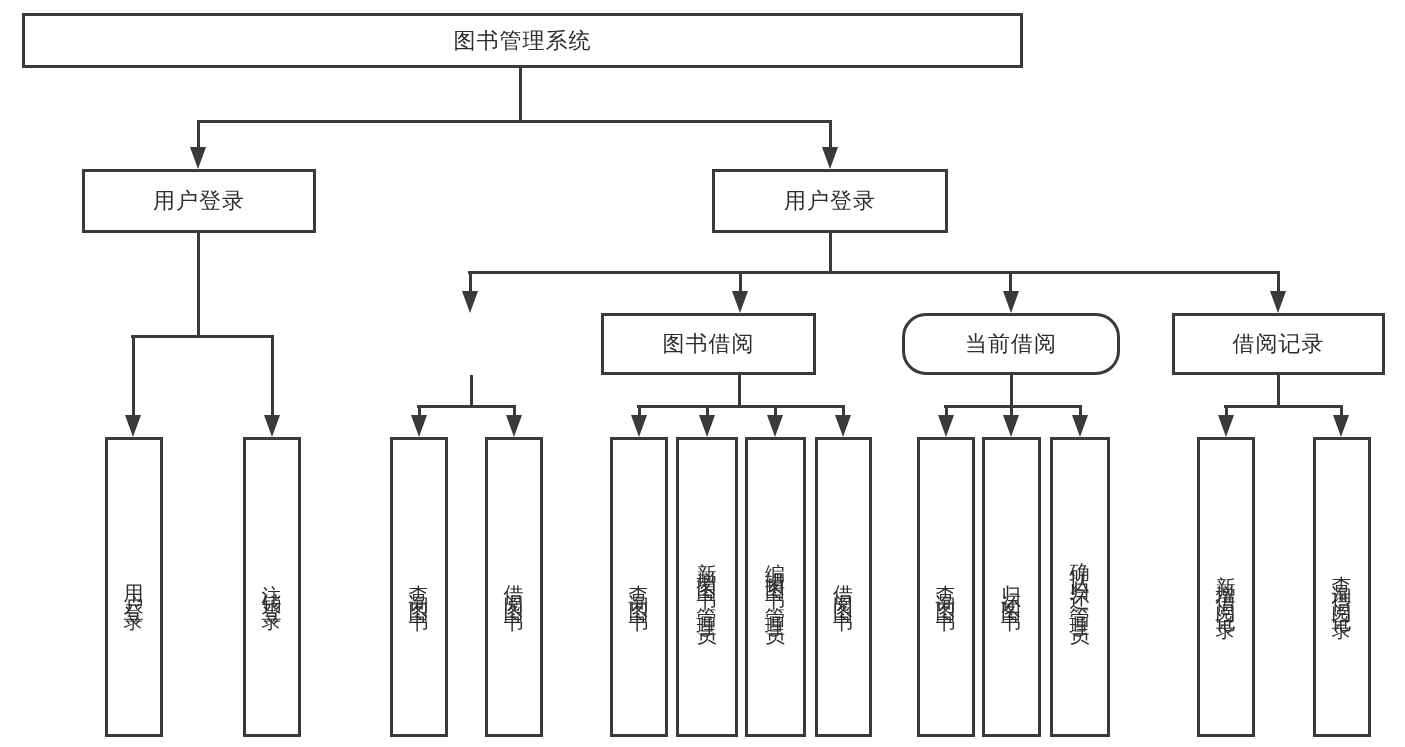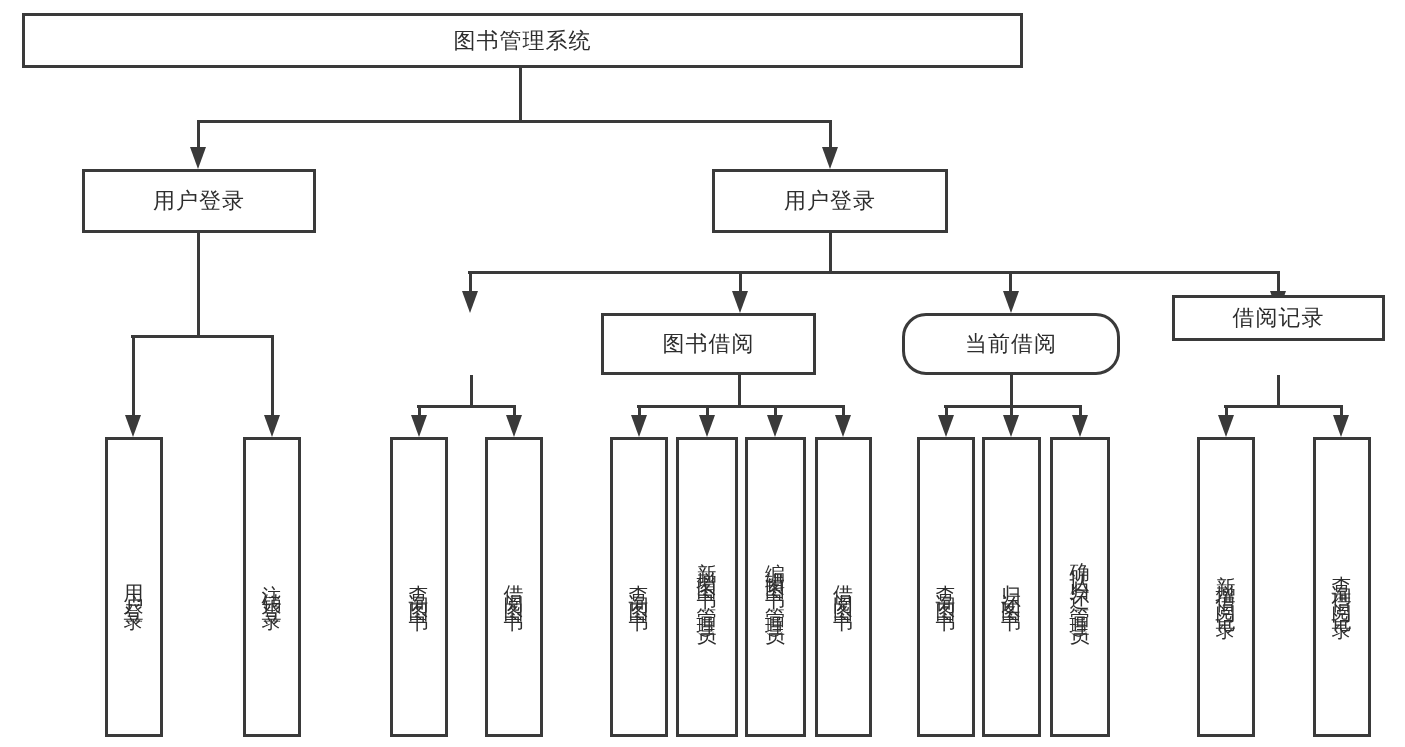--- a/index.html
+++ b/index.html
@@ -21,21 +21,21 @@
       border-left:8px solid transparent;border-right:8px solid transparent;
       border-top:22px solid var(--line,#3a3a3a);}
 
   
   #b-root   {left:22px;  top:13px;  width:1001px;height:55px;text-align:center;}
   #b-login  {left:82px;  top:169px; width:234px; height:64px;}
   #b-mgmt   {left:712px; top:169px; width:236px; height:64px;}
   #b-rec    {left:362px; top:313px; width:218px; height:62px;}
   #b-borrow {left:601px; top:313px; width:215px; height:62px;text-align:right;}
   #b-current{left:902px; top:313px; width:218px; height:62px;border-radius:24px;}
-  #b-records{left:1172px;top:295px; width:213px; height:46px;}
+  #b-records{left:1172px;top:313px; width:213px; height:62px;}
 
   .leaf{top:437px;height:300px;width:58px;}
   #l-user-login {left:105px;}
   #l-logout     {left:243px;}
   #l-rec-query  {left:390px;}
   #l-rec-borrow {left:485px;}
   #l-bor-query  {left:610px;}
   #l-bor-add    {left:676px;width:62px;}
   #l-bor-edit   {left:745px;width:61px;}
   #l-bor-borrow {left:815px;width:57px;}

